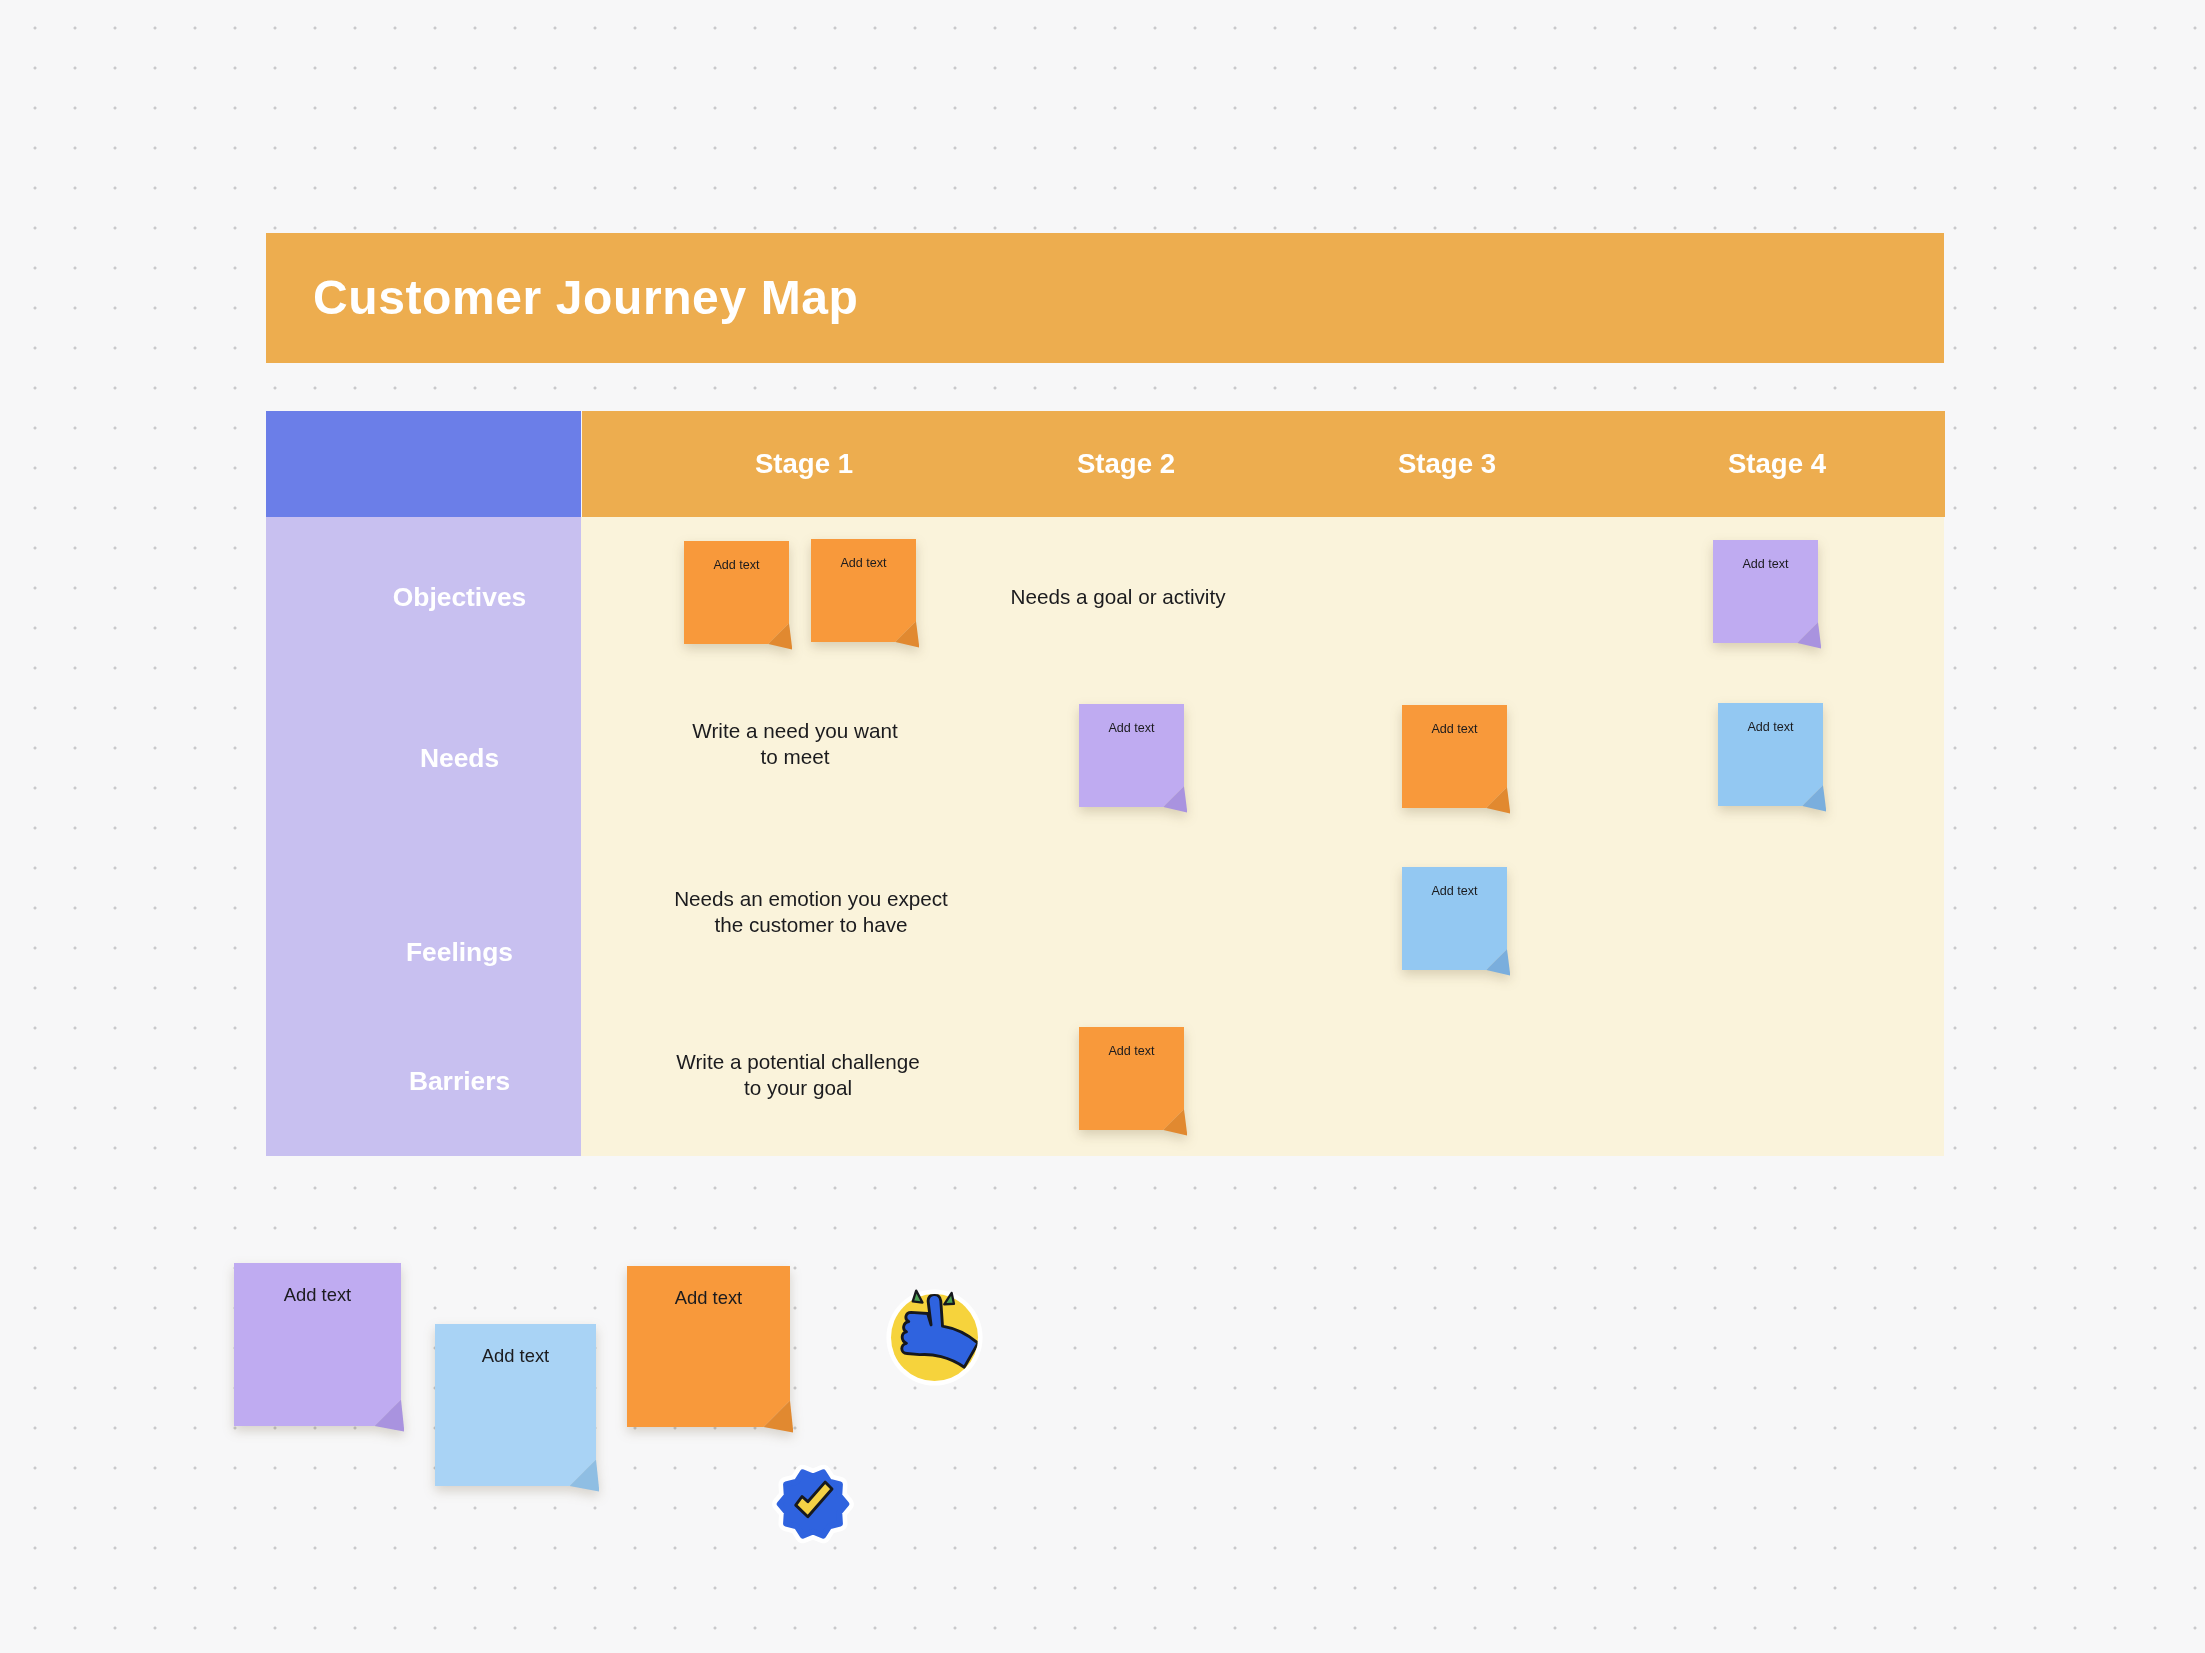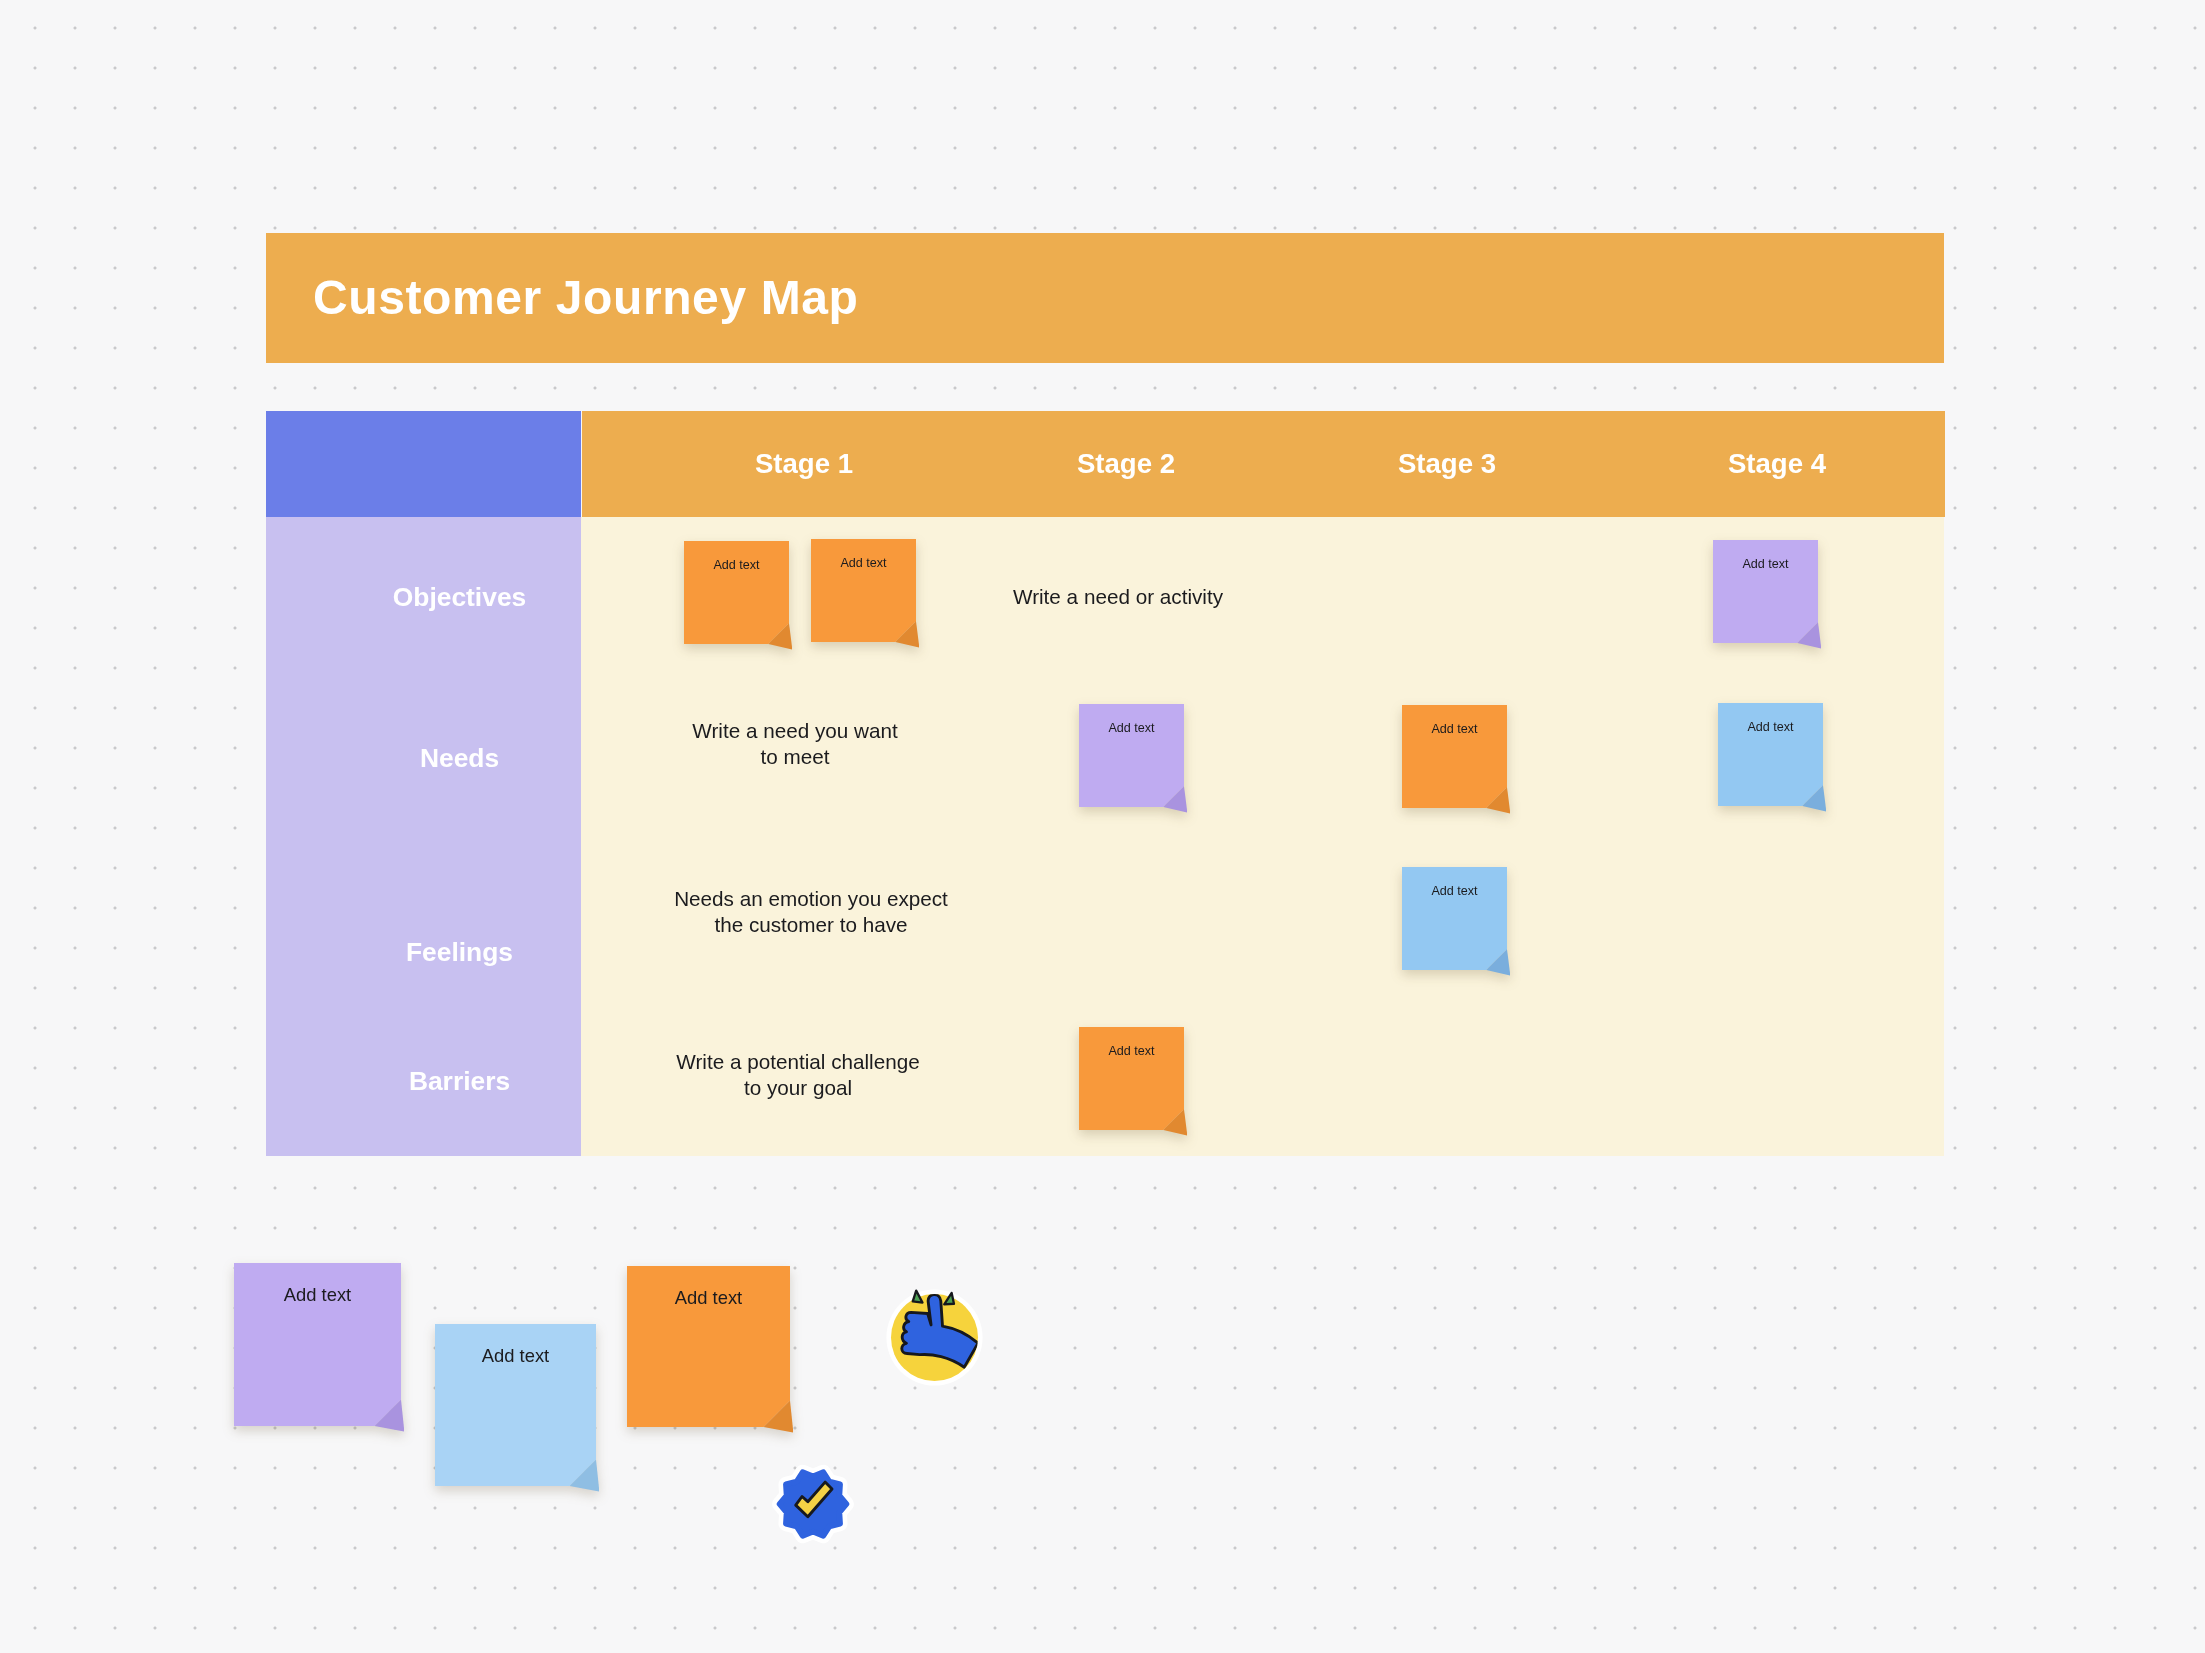--- a/index.html
+++ b/index.html
@@ -117,21 +117,21 @@
   <div class="stage-label stage-3">Stage 3</div>
   <div class="stage-label stage-4">Stage 4</div>
 
   <div class="abs table-body"></div>
   <div class="abs label-col"></div>
   <div class="row-label row-1">Objectives</div>
   <div class="row-label row-2">Needs</div>
   <div class="row-label row-3">Feelings</div>
   <div class="row-label row-4">Barriers</div>
 
-  <div class="ph ph-objectives">Write a need or activity</div>
+  <div class="ph ph-objectives">Needs a goal or activity</div>
   <div class="ph ph-needs">Write a need you want
 to meet</div>
   <div class="ph ph-feelings">Needs an emotion you expect
 the customer to have</div>
   <div class="ph ph-barriers">Write a potential challenge
 to your goal</div>
 
   <div class="note note-sm c-orange n1">
     <div class="paper"></div>
     <div class="fold"></div>

